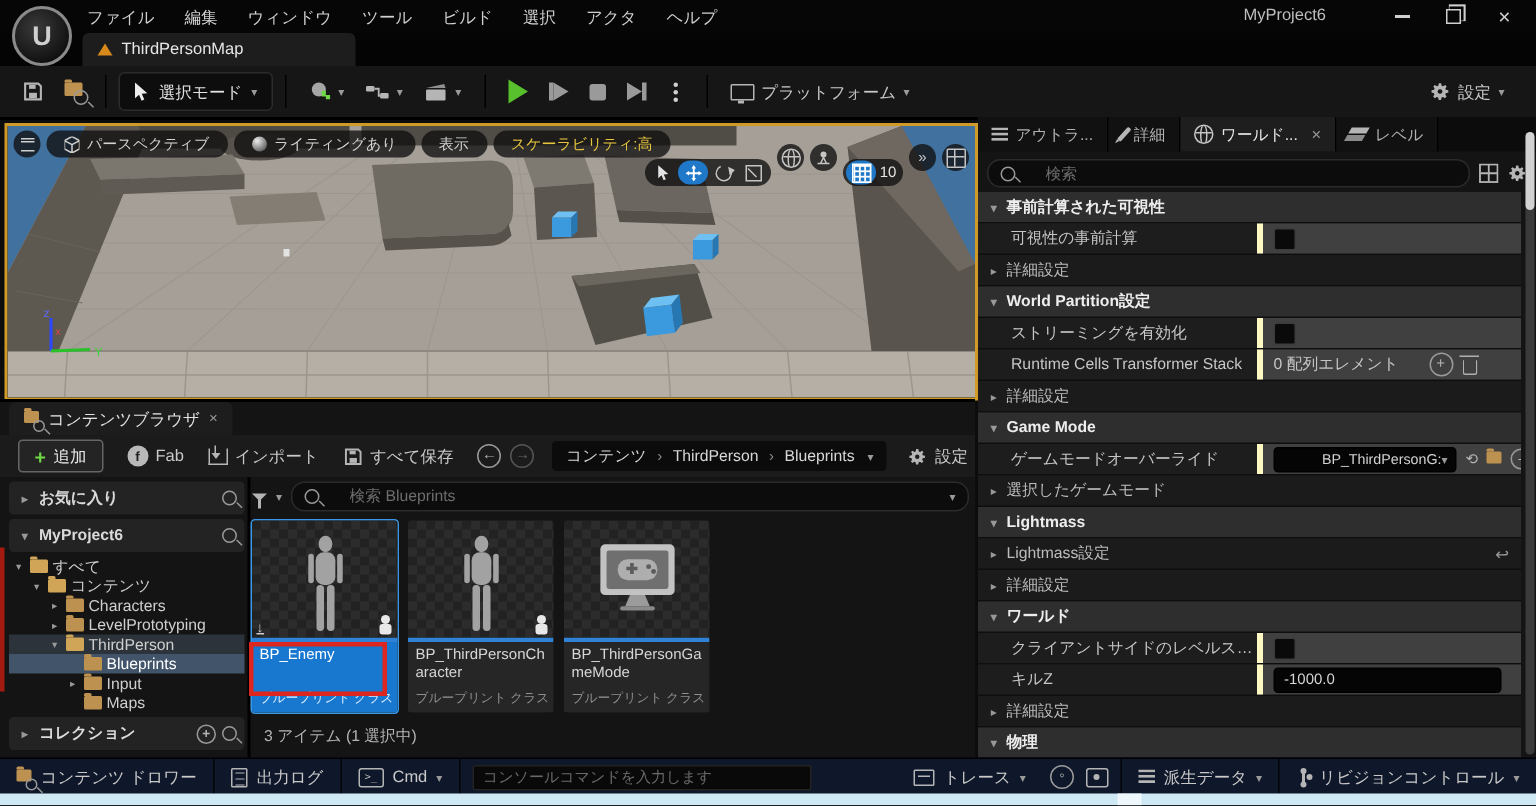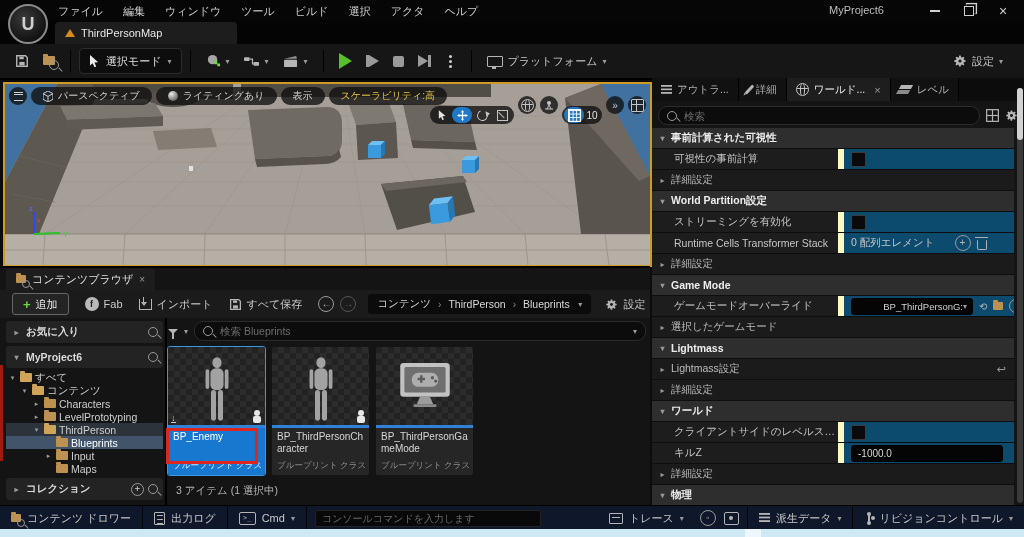--- a/index.html
+++ b/index.html
@@ -97,30 +97,30 @@
   .toolbtn{width:20px;height:16px;display:flex;align-items:center;justify-content:center;border-radius:8px;}
   .toolbtn.active{background:#1f78c8;}
   .yellow{color:#e7c63e;}
 
   
   .rpanel{left:652px;top:78px;width:372px;height:427px;background:#141414;}
   .rp-tabs{display:flex;height:23px;background:#0c0c0c;}
   .rp-tab{display:flex;align-items:center;gap:5px;padding:0 9px;font-size:10.5px;color:#b2b2b2;background:#111;border-right:1px solid #000;}
   .rp-tab.active{background:#1e1e1e;color:#e9e9e9;}
   .rp-search{display:flex;align-items:center;gap:6px;padding:5px 6px 4px 6px;}
-  .searchpill{flex:1;height:17px;background:#0c0c0c;border:1px solid #2b2b2b;border-radius:9px;display:flex;align-items:center;gap:5px;padding:0 8px;}
+  .searchpill{flex:1;height:17px;background:#0c0c0c;border:1px solid #2b2b2b;border-radius:9px;display:flex;align-items:center;gap:18px;padding:0 8px;}
   .searchpill input{flex:1;background:transparent;border:none;outline:none;color:#cfcfcf;font-size:10.5px;font-family:inherit;}
   .searchpill input::placeholder{color:#6d6d6d;}
   .rp-rows{position:absolute;left:0;top:50px;right:10px;bottom:0;overflow:hidden;}
   .rp-row{display:flex;align-items:center;height:20px;border-bottom:1px solid #0e0e0e;font-size:10.5px;color:#c6c6c6;}
   .rp-head{background:#2e2e2e;font-weight:bold;color:#ededed;padding-left:5px;gap:3px;}
   .rp-adv{background:#1b1b1b;padding-left:5px;gap:3px;color:#bdbdbd;}
   .rp-prop{background:#1d1d1d;}
   .pname{width:186px;padding-left:22px;box-sizing:border-box;overflow:hidden;white-space:nowrap;text-overflow:ellipsis;flex:none;}
-  .pval{flex:1;display:flex;align-items:center;background:#0c4a6e;height:100%;border-left:6px solid #fef9c3;padding-left:7px;gap:6px;}
+  .pval{flex:1;display:flex;align-items:center;background:#404040;height:100%;border-left:4px solid #fef9c3;padding-left:7px;gap:6px;}
   .combo{background:#050505;border:1px solid #000;border-radius:3px;height:15px;display:flex;align-items:center;justify-content:flex-end;padding:0 5px;font-size:9.5px;color:#d2d2d2;width:110px;}
   .numinput{background:#050505;border:1px solid #000;border-radius:3px;height:15px;width:138px;color:#d6d6d6;font-size:10px;padding:0 6px;font-family:inherit;outline:none;}
   .rp-scrollbar{position:absolute;right:1px;top:10px;width:6px;height:415px;background:#3a3a3a;border-radius:3px;}
   .rp-thumb{position:absolute;top:0;width:6px;height:52px;background:#d2d2d2;border-radius:3px;}
 
   
   .cb{left:0;top:266px;width:650px;height:239px;background:#141414;border-top:2px solid #000;}
   .cb-tab{position:absolute;left:6px;top:0;height:22px;background:#1d1d1d;border-radius:4px 4px 0 0;display:flex;align-items:center;gap:6px;padding:0 10px;font-size:11px;color:#e2e2e2;}
   .cb-toolbar{position:absolute;left:0;top:22px;width:650px;height:28px;background:#1b1b1b;display:flex;align-items:center;border-bottom:1px solid #000;}
   .add-btn{display:flex;align-items:center;gap:5px;height:20px;padding:0 10px;border:1px solid #666;border-radius:3px;background:#242424;font-size:11px;color:#e8e8e8;margin-left:12px;}

